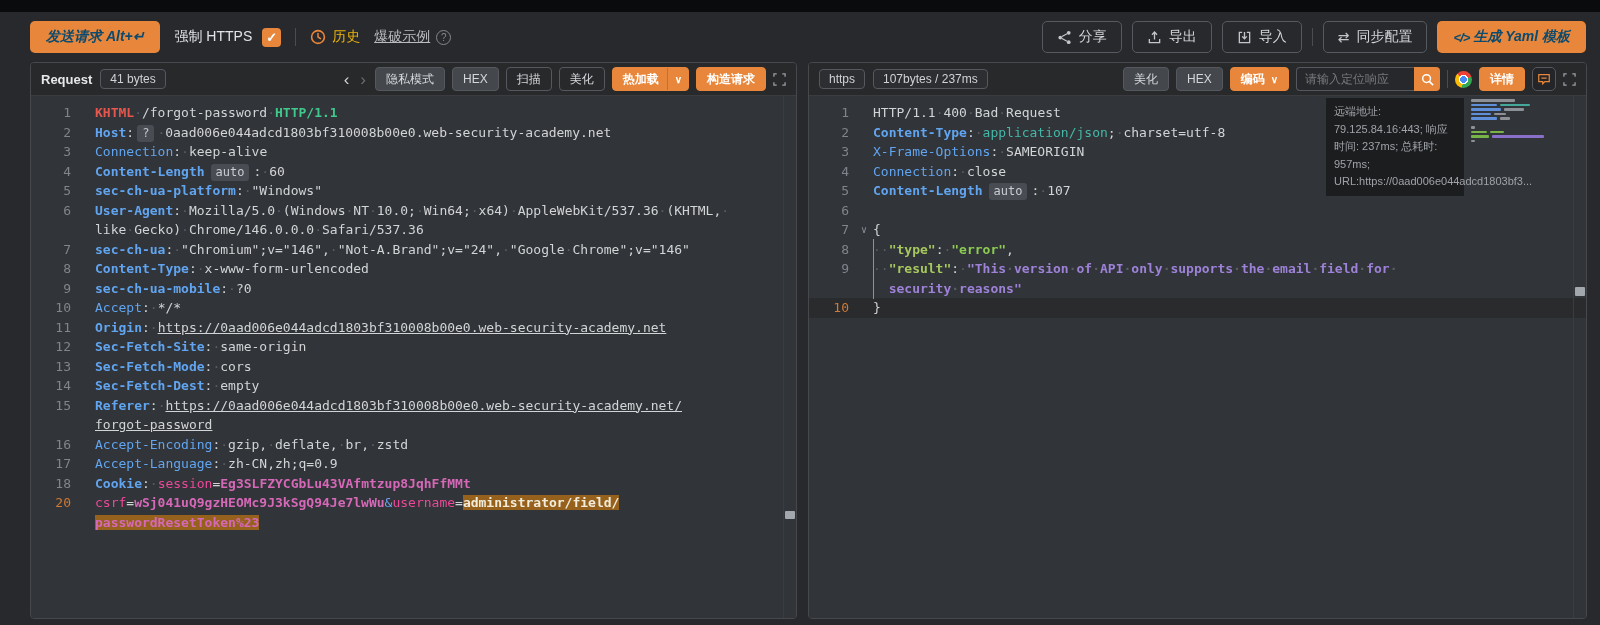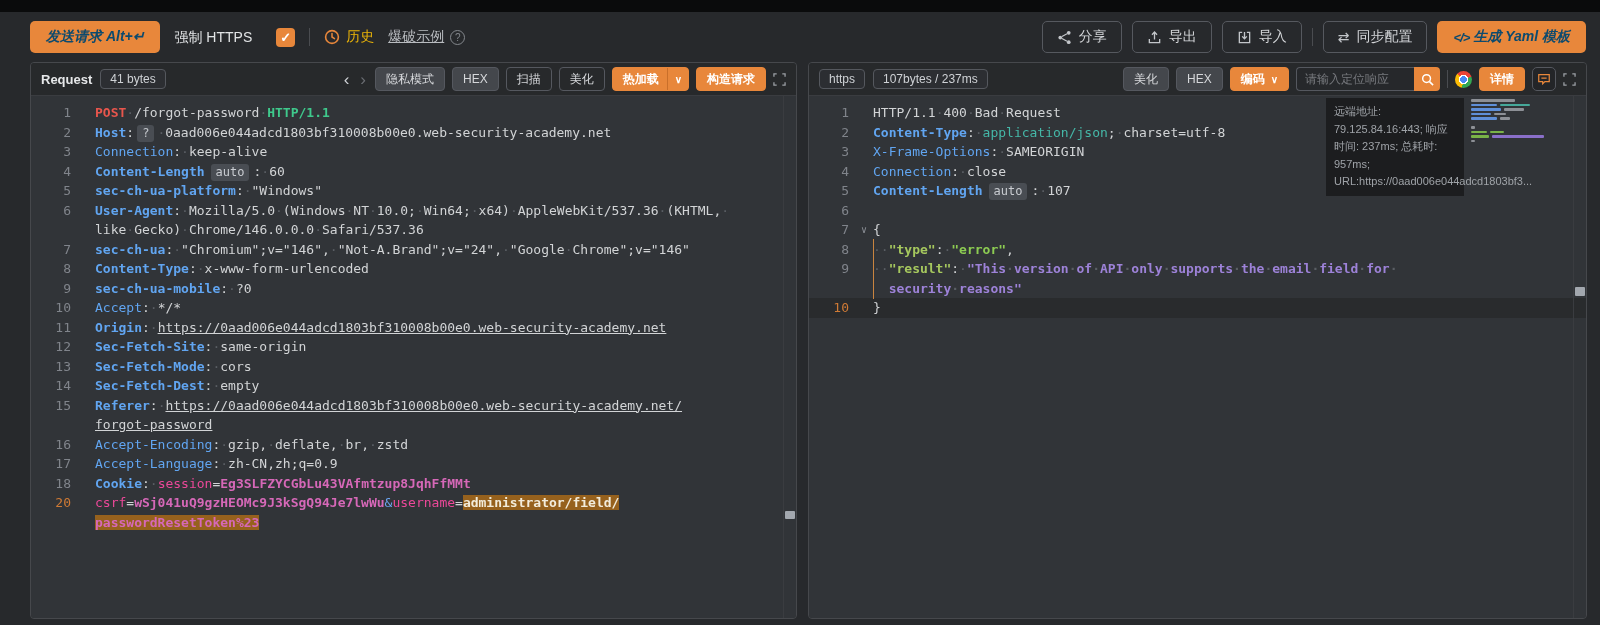--- a/index.html
+++ b/index.html
@@ -3,21 +3,21 @@
 <meta charset="utf-8">
 <style>
   *{box-sizing:border-box;margin:0;padding:0;}
   html,body{width:1600px;height:625px;overflow:hidden;}
   body{background:#27292c;font-family:"Liberation Sans",sans-serif;color:#d2d4d6;}
   .topbar{height:12px;background:#0a0b0c;}
   
   .toolbar{height:50px;display:flex;align-items:center;padding:0 14px 0 30px;gap:14px;}
   .btn-orange{background:#e8873b;color:#0c4a6e;border:none;border-radius:5px;font-weight:bold;
     font-size:14px;padding:0 16px;height:32px;display:inline-flex;align-items:center;gap:4px;cursor:pointer;font-style:italic;}
-  .force-https{display:flex;align-items:flex-end;gap:24px;font-size:14px;color:#e2e4e6;}
+  .force-https{display:flex;align-items:center;gap:10px;font-size:14px;color:#e2e4e6;}
   .checkbox{width:19px;height:19px;background:#e8873b;border-radius:4px;color:#fff;font-size:13px;
     display:flex;align-items:center;justify-content:center;font-weight:bold;cursor:pointer;}
   .vdiv{width:1px;height:18px;background:#4a4c50;}
   .history{display:flex;align-items:center;gap:6px;color:#eab308;font-size:14px;cursor:pointer;}
   .example{color:#b9bcc0;font-size:14px;text-decoration:underline;cursor:pointer;}
   .help-circle{width:15px;height:15px;border:1px solid #84888d;border-radius:50%;color:#84888d;
     font-size:10px;display:inline-flex;align-items:center;justify-content:center;margin-left:4px;}
   .tb-right{margin-left:auto;display:flex;align-items:center;gap:10px;}
   .btn-ghost{background:transparent;border:1px solid #56595f;border-radius:5px;color:#d5d7da;
     font-size:14px;height:32px;padding:0 14px;display:inline-flex;align-items:center;gap:7px;cursor:pointer;}
@@ -180,21 +180,21 @@
               <path d="M1 4V1h3M10 1h3v3M13 10v3h-3M4 13H1v-3" fill="none" stroke="#9a9ea4" stroke-width="1.4"></path>
             </svg>
         </span>
       </div>
     </div>
     <div class="editor">
       <div class="code" id="req-code">
           <div class="line">
             <div class="ln">1</div>
             <div class="fold"></div>
-            <div class="lc"><span class="sg red b">POST</span><span class="sg t"><span class="ws">·</span>/forgot-password<span class="ws">·</span></span><span class="sg grn b">HTTP/1.1</span></div>
+            <div class="lc"><span class="sg red b">KHTML</span><span class="sg t"><span class="ws">·</span>/forgot-password<span class="ws">·</span></span><span class="sg grn b">HTTP/1.1</span></div>
           </div>
           <div class="line">
             <div class="ln">2</div>
             <div class="fold"></div>
             <div class="lc"><span class="sg k b">Host</span><span class="sg t">:</span><span class="sg qb">?</span><span class="sg t"><span class="ws">·</span>0aad006e044adcd1803bf310008b00e0.web-security-academy.net</span></div>
           </div>
           <div class="line">
             <div class="ln">3</div>
             <div class="fold"></div>
             <div class="lc"><span class="sg k">Connection</span><span class="sg t">:<span class="ws">·</span>keep-alive</span></div>

